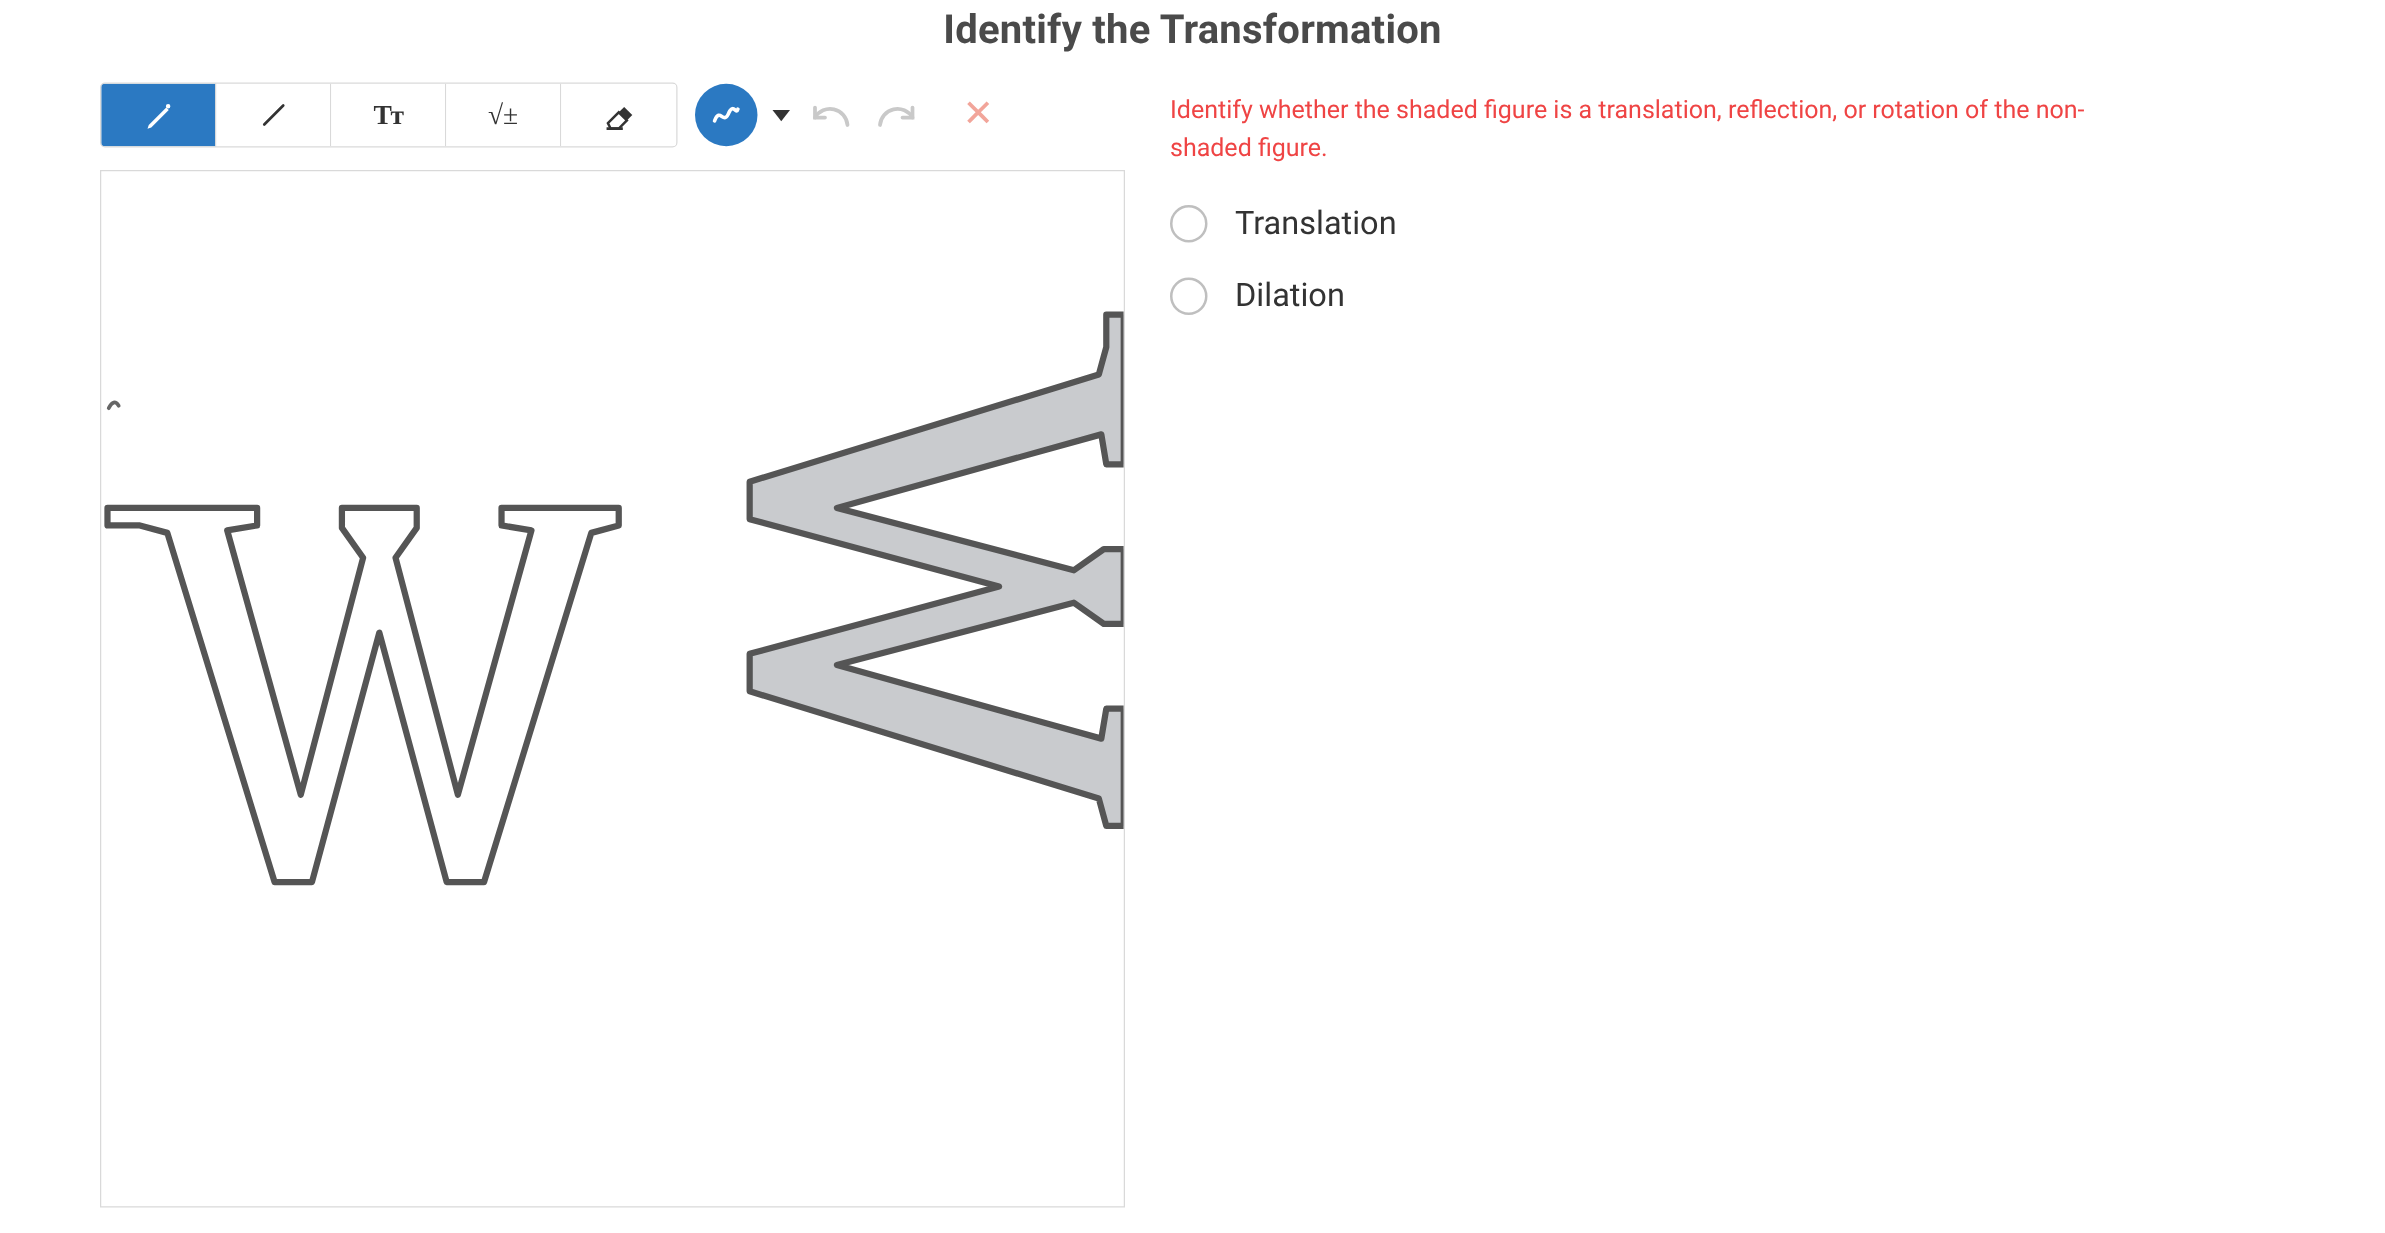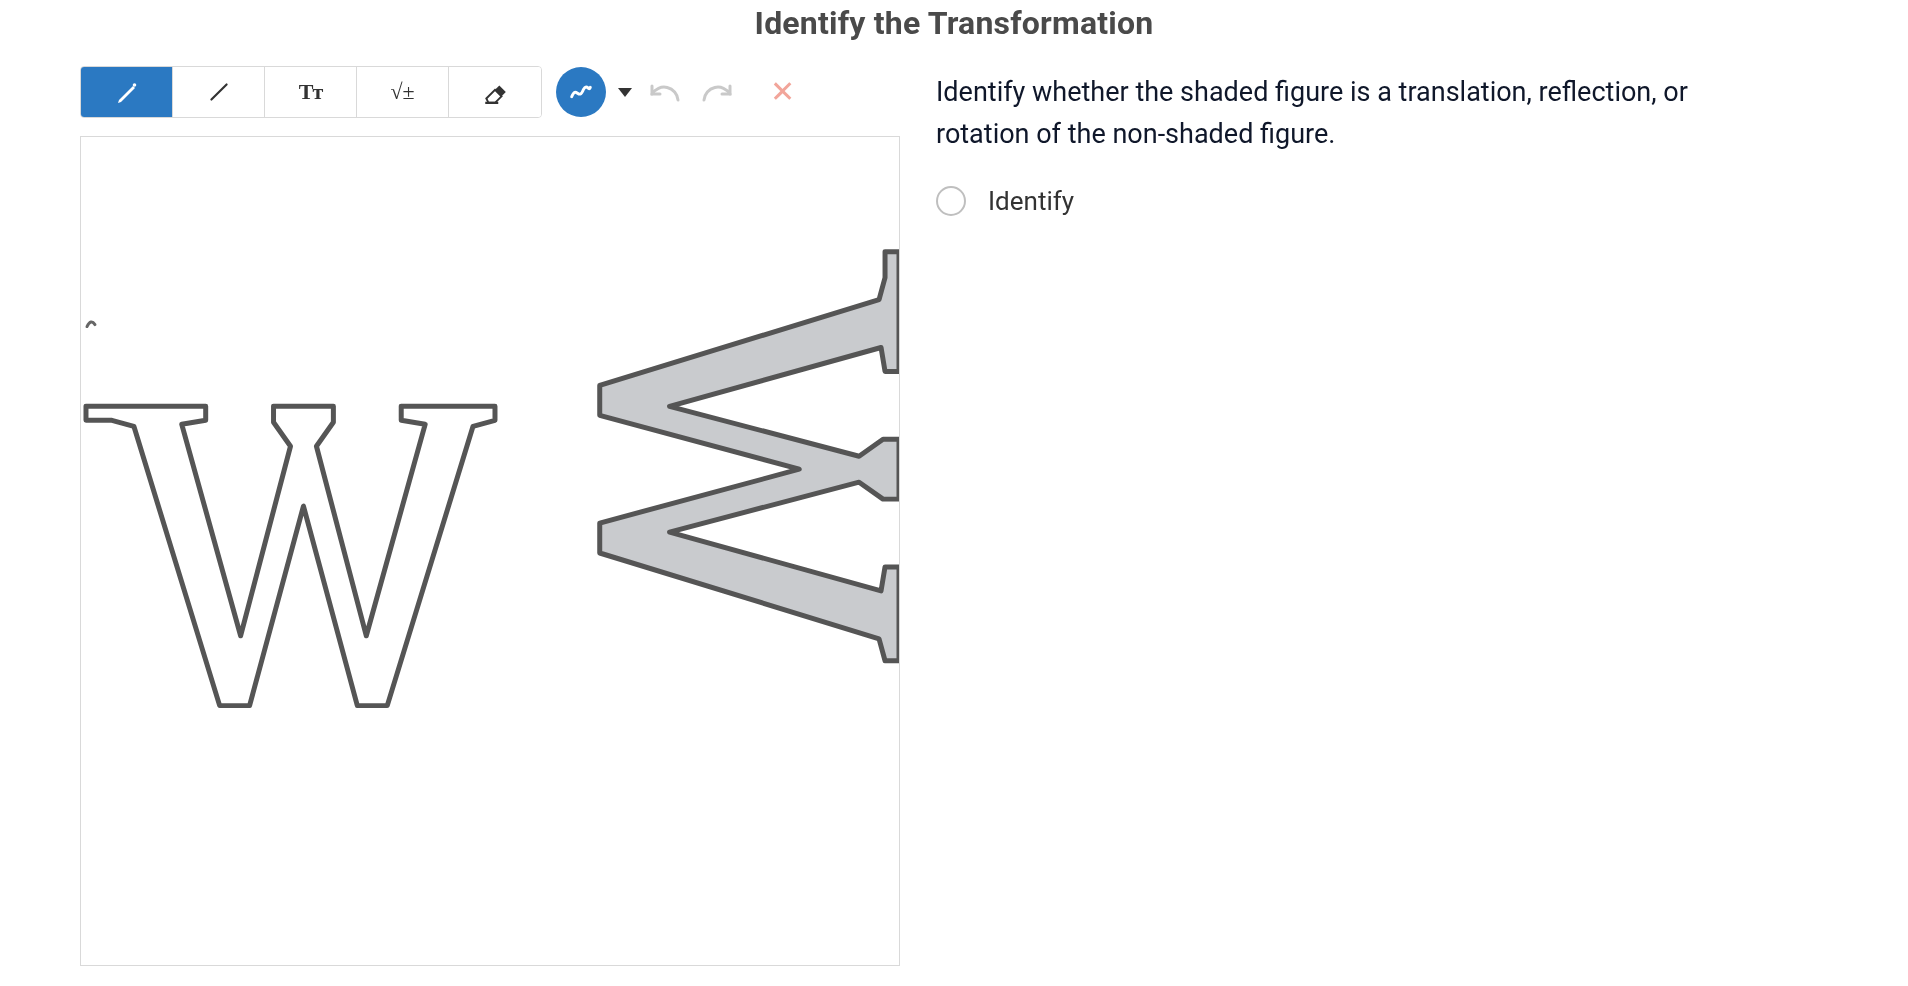--- a/index.html
+++ b/index.html
@@ -15,21 +15,21 @@
   .tool-btn.active { background: #2b79c2; color: #fff; }
   .tool-btn svg { display: block; }
   .color-swatch { width: 50px; height: 50px; border-radius: 50%; background: #2b79c2; display: flex; align-items: center; justify-content: center; cursor: pointer; margin-left: 8px; }
   .dropdown-caret { width: 0; height: 0; border-left: 7px solid transparent; border-right: 7px solid transparent; border-top: 9px solid #333; margin-left: 6px; cursor: pointer; }
   .undo-redo { display: flex; align-items: center; gap: 18px; margin-left: 10px; }
   .undo-btn, .redo-btn { cursor: pointer; color: #c9c9c9; display: flex; align-items: center; }
   .clear-btn { cursor: pointer; color: #f2a59a; font-size: 30px; font-weight: 300; margin-left: 18px; line-height: 1; }
   .canvas { width: 820px; height: 830px; border: 1px solid #d9d9d9; background: #fff; position: relative; overflow: hidden; }
   .canvas svg { width: 100%; height: 100%; }
   .right { flex: 1; padding-top: 6px; }
-  .prompt { font-size: 27px; line-height: 1.55; color: #0f172a; font-weight: 400; margin-bottom: 30px; max-width: 760px; }
+  .prompt { font-size: 20px; line-height: 1.55; color: #ef4444; font-weight: 400; margin-bottom: 30px; max-width: 760px; }
   .options { display: flex; flex-direction: column; gap: 28px; }
   .option { display: flex; align-items: center; gap: 22px; cursor: pointer; }
   .radio { width: 30px; height: 30px; border: 2px solid #bfbfbf; border-radius: 50%; flex-shrink: 0; }
   .option-label { font-size: 26px; color: #333; }
   .tt-label { font-family: Georgia, 'Times New Roman', serif; font-weight: 700; font-size: 22px; letter-spacing: -1px; }
   .sqrt-label { font-family: 'Times New Roman', serif; font-size: 22px; }
 </style>
 </head>
 <body>
 
@@ -164,19 +164,23 @@
           <path d="M 6 190 q 4 -8 8 -2" stroke="#666" stroke-width="3" fill="none" stroke-linecap="round"></path>
         </svg>
       </div>
     </div>
 
     <div class="right">
       <p class="prompt">Identify whether the shaded figure is a translation, reflection, or rotation of the non-shaded figure.</p>
       <div class="options">
         <div class="option">
           <span class="radio"></span>
-          <span class="option-label">Identify</span>
+          <span class="option-label">Translation</span>
+        </div>
+        <div class="option">
+          <span class="radio"></span>
+          <span class="option-label">Dilation</span>
         </div>
       </div>
     </div>
 
   </div>
 </div>
 
 </body></html>

